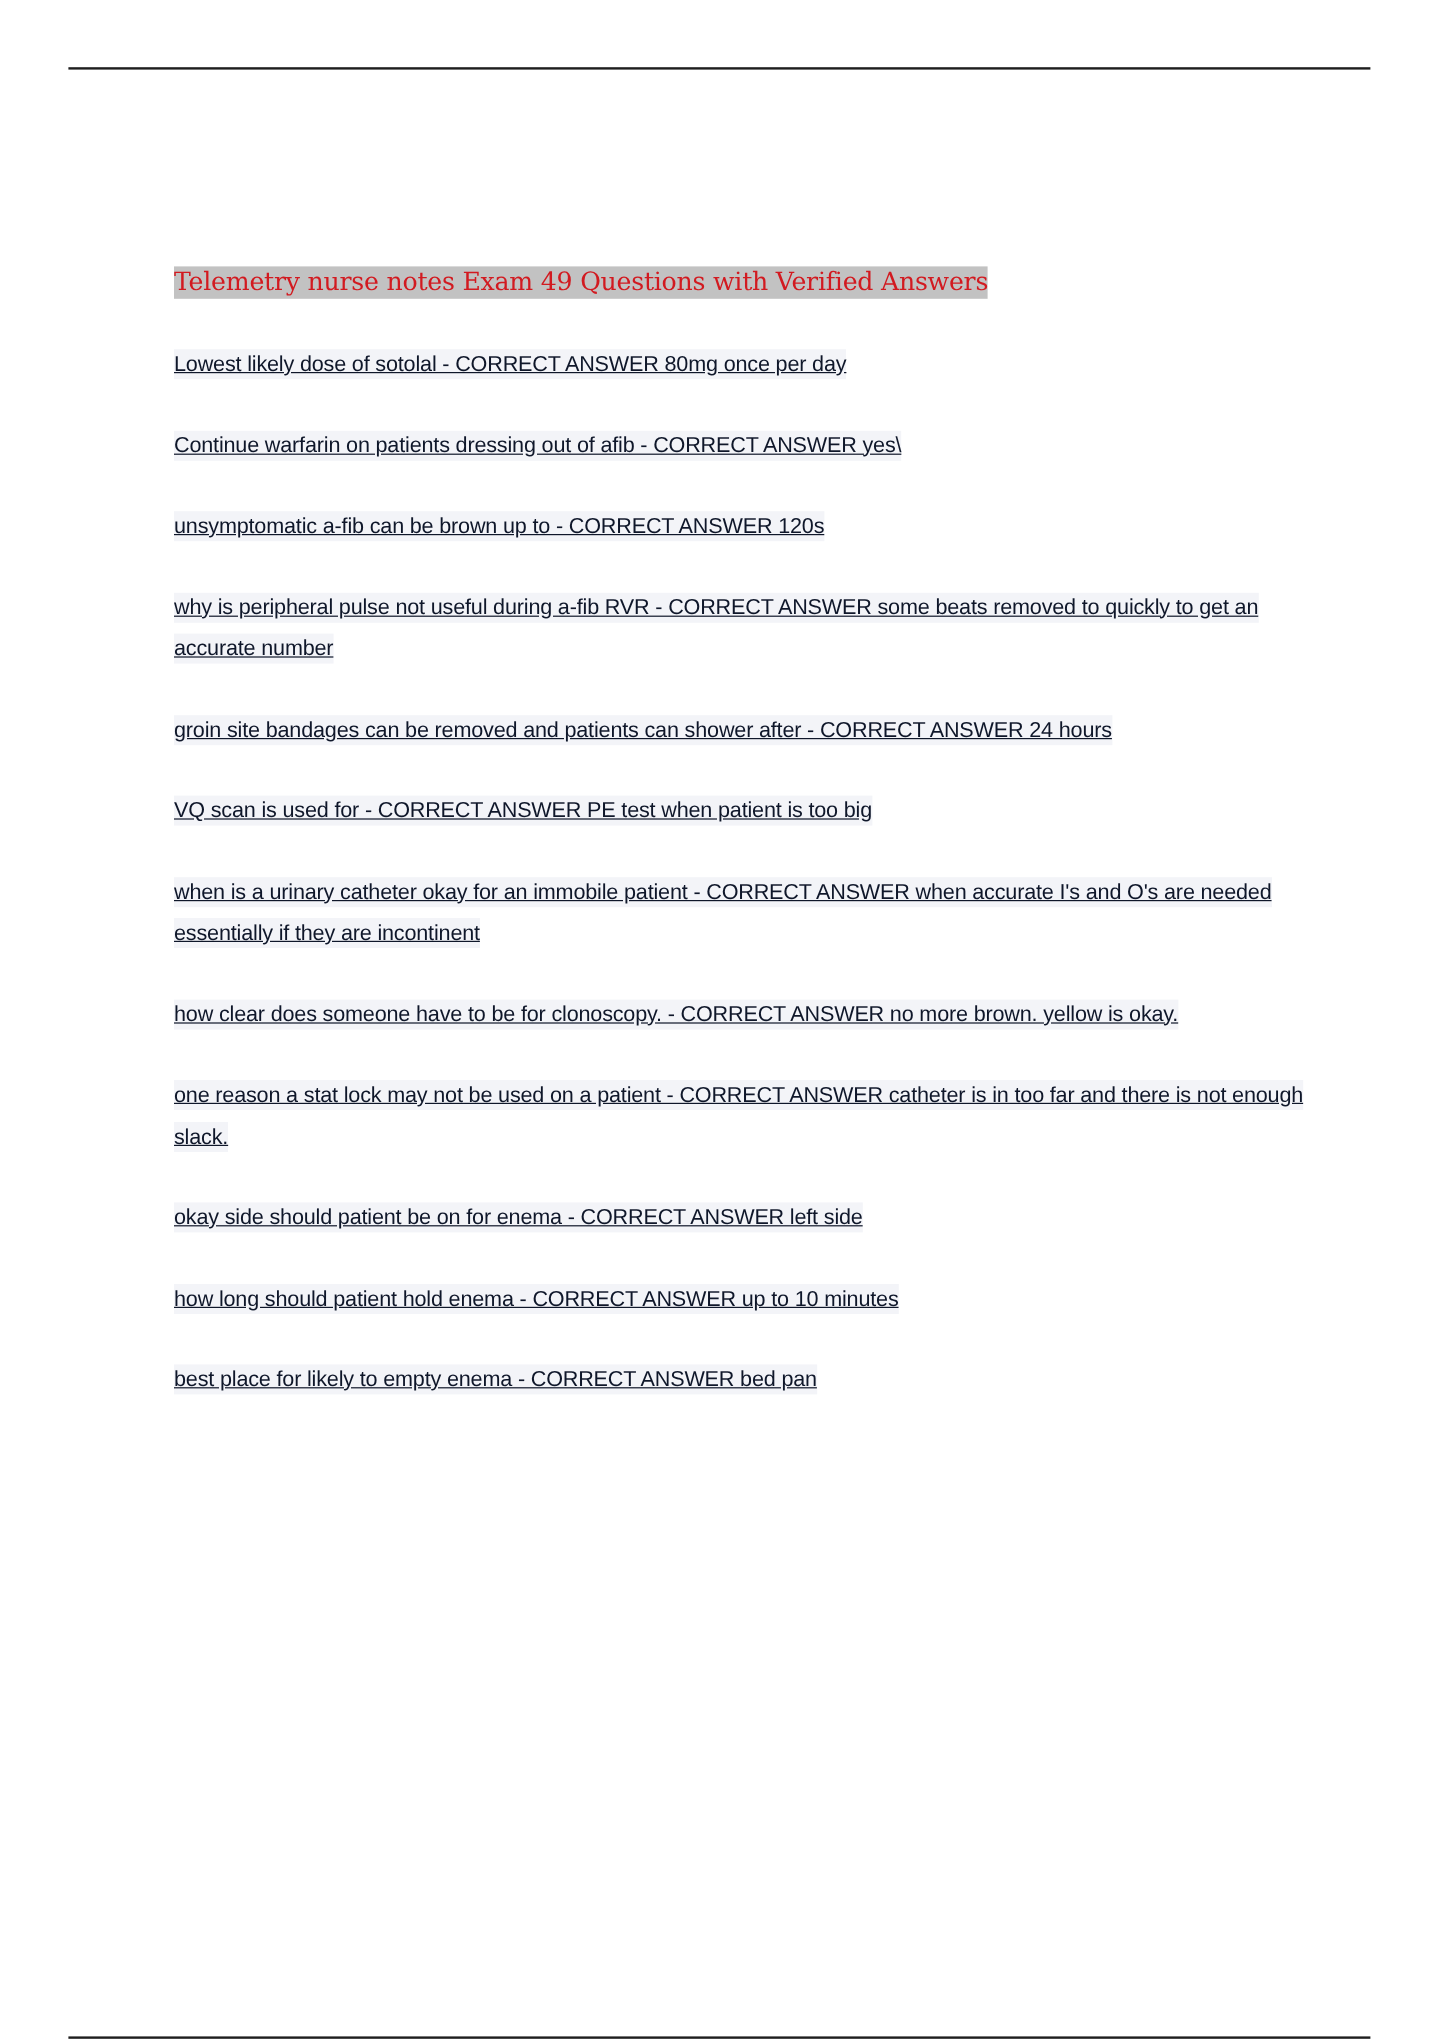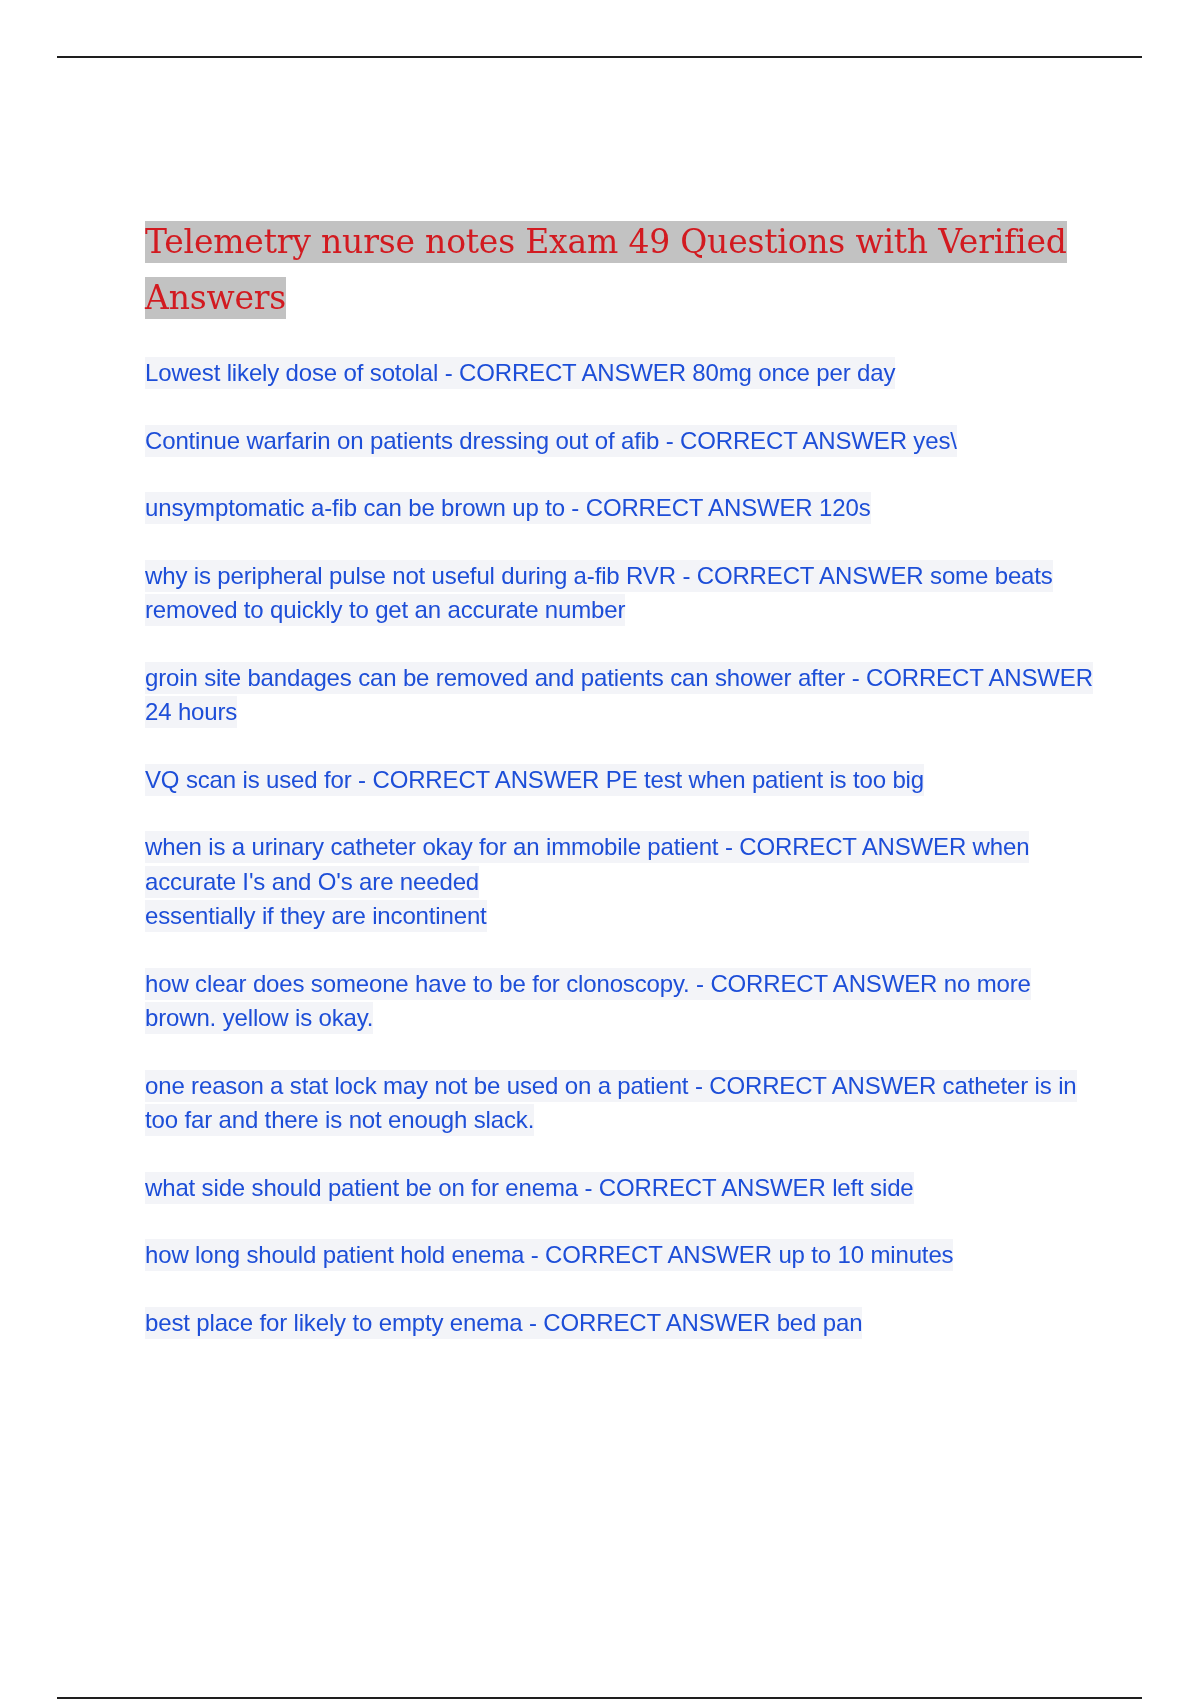--- a/index.html
+++ b/index.html
@@ -27,41 +27,42 @@
     .content {
       position: absolute;
       left: 145px;
       top: 214px;
       width: 950px;
     }
     .title {
       margin: 0;
       font-family: "DejaVu Serif", "Liberation Serif", serif;
       font-weight: normal;
-      font-size: 33px;
-      line-height: 56px;
+      font-size: 21px;
+      line-height: 42px;
       color: #d21a20;
       letter-spacing: -0.2px;
     }
     .title span {
       background: #c2c2c2;
       -webkit-box-decoration-break: clone;
       box-decoration-break: clone;
       padding: 1px 0 2px 0;
     }
     .qa-list {
       margin-top: 30px;
     }
     .qa {
       margin: 0 0 33px 0;
-      font-size: 24px;
+      font-size: 18px;
       line-height: 34.5px;
-      color: #1d4ed8;
+      color: #0f172a;
       letter-spacing: -0.15px;
       white-space: pre-line;
+      text-decoration: underline;
     }
     .qa span {
       background: #f3f4f8;
       -webkit-box-decoration-break: clone;
       box-decoration-break: clone;
       padding: 2px 0 3px 0;
     }
   </style>
 </head>
 <body>
@@ -75,19 +76,19 @@
     <p class="qa"><span>Lowest likely dose of sotolal - CORRECT ANSWER 80mg once per day</span></p>
     <p class="qa"><span>Continue warfarin on patients dressing out of afib - CORRECT ANSWER yes\</span></p>
     <p class="qa"><span>unsymptomatic a-fib can be brown up to - CORRECT ANSWER 120s</span></p>
     <p class="qa"><span>why is peripheral pulse not useful during a-fib RVR - CORRECT ANSWER some beats removed to quickly to get an accurate number</span></p>
     <p class="qa"><span>groin site bandages can be removed and patients can shower after - CORRECT ANSWER 24 hours</span></p>
     <p class="qa"><span>VQ scan is used for - CORRECT ANSWER PE test when patient is too big</span></p>
     <p class="qa"><span>when is a urinary catheter okay for an immobile patient - CORRECT ANSWER when accurate I's and O's are needed
 essentially if they are incontinent</span></p>
     <p class="qa"><span>how clear does someone have to be for clonoscopy. - CORRECT ANSWER no more brown. yellow is okay.</span></p>
     <p class="qa"><span>one reason a stat lock may not be used on a patient - CORRECT ANSWER catheter is in too far and there is not enough slack.</span></p>
-    <p class="qa"><span>what side should patient be on for enema - CORRECT ANSWER left side</span></p>
+    <p class="qa"><span>okay side should patient be on for enema - CORRECT ANSWER left side</span></p>
     <p class="qa"><span>how long should patient hold enema - CORRECT ANSWER up to 10 minutes</span></p>
     <p class="qa"><span>best place for likely to empty enema - CORRECT ANSWER bed pan</span></p>
   </div>
 </div>
 
 <div class="rule bottom"></div>
 
 </body></html>

